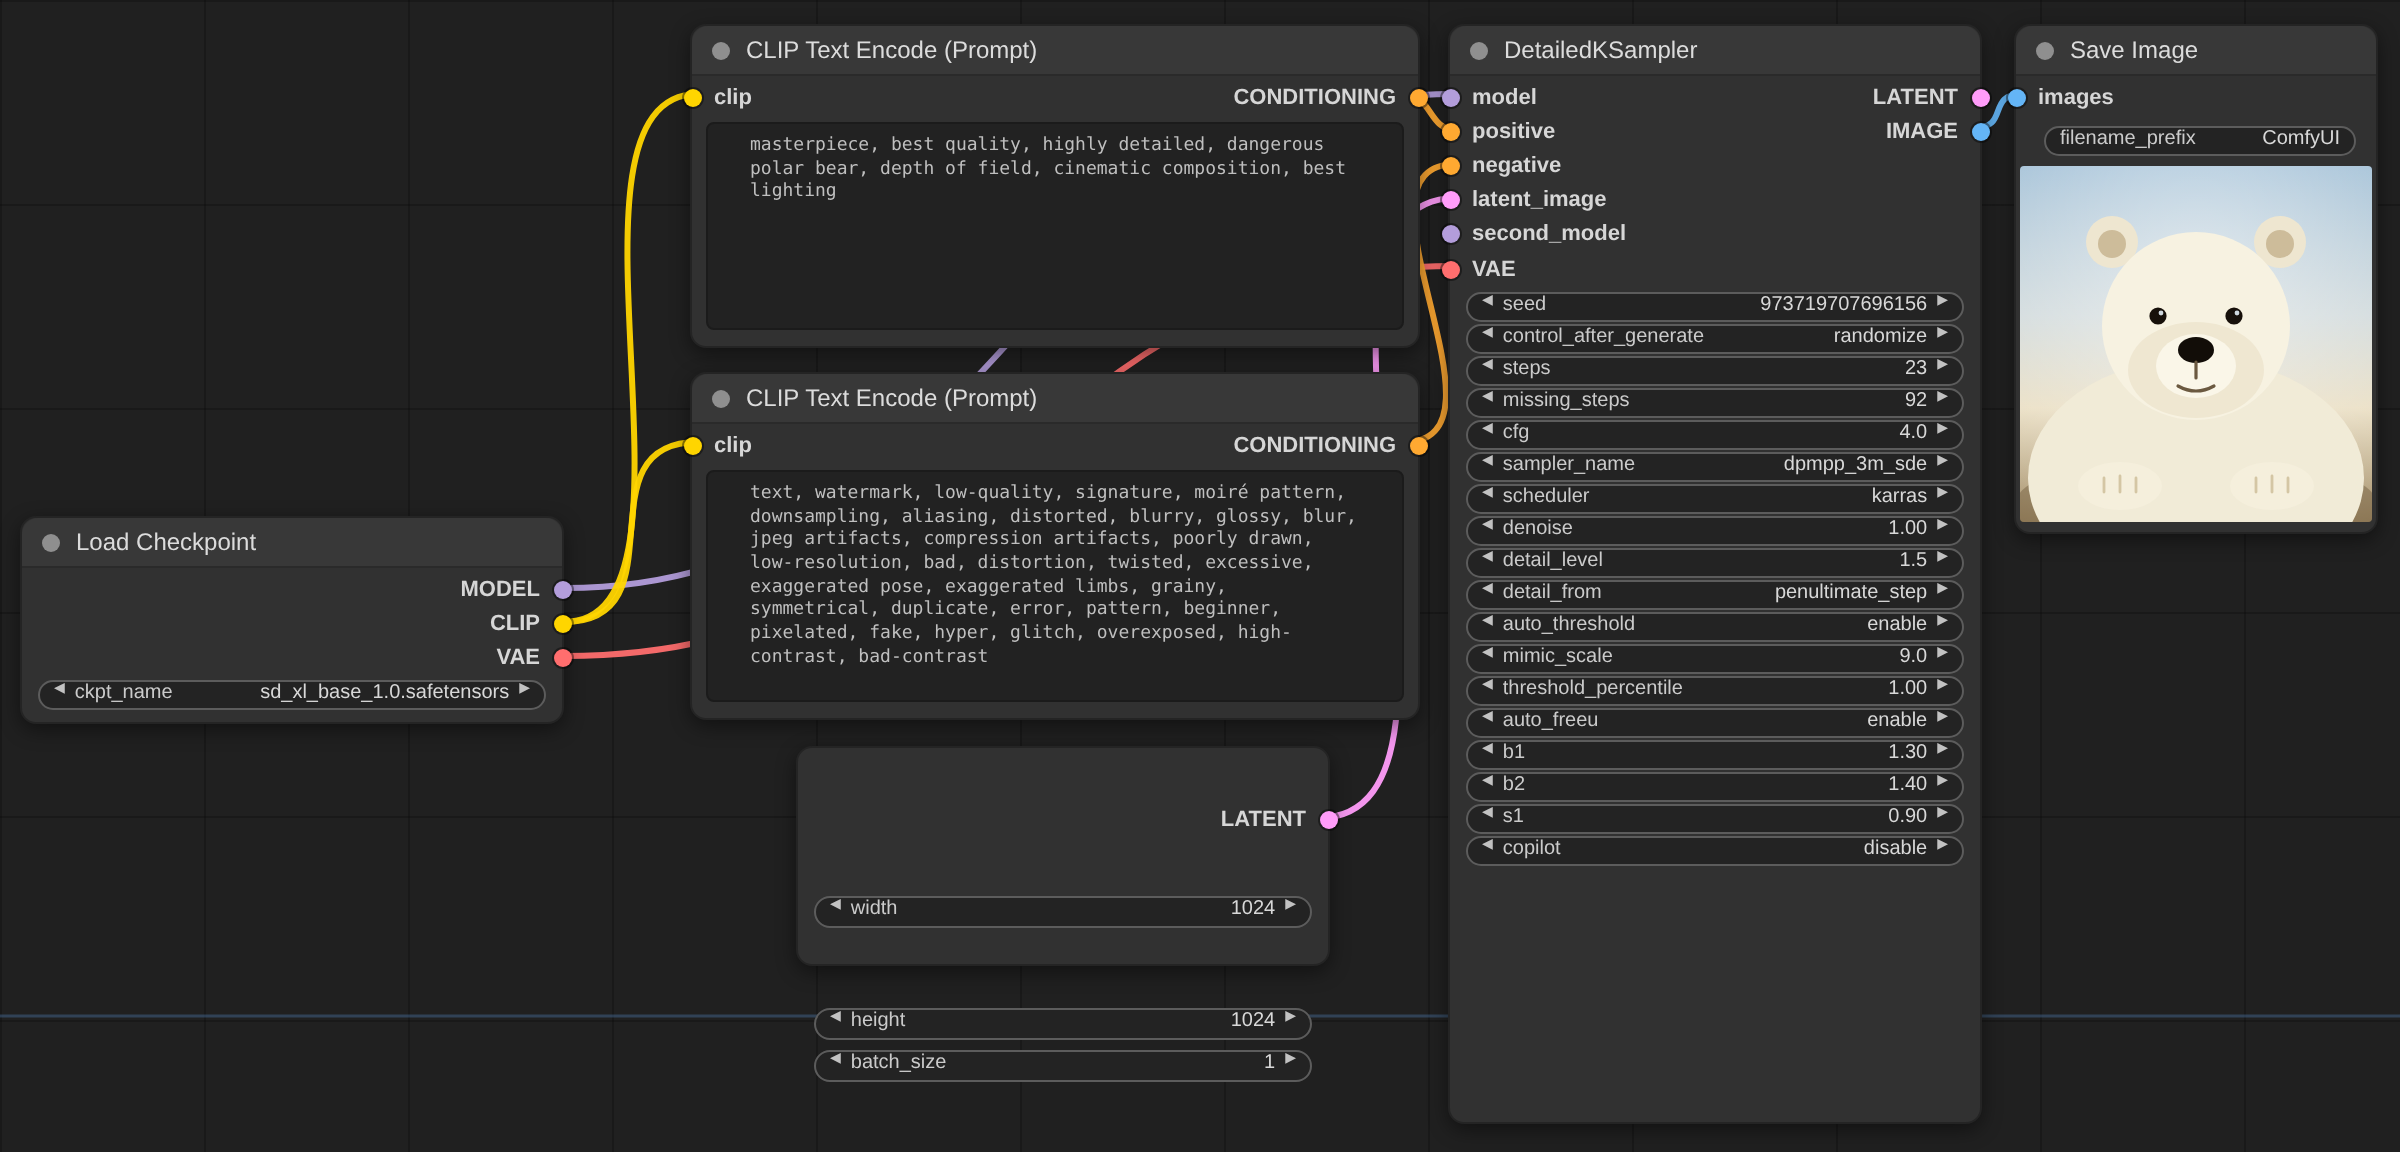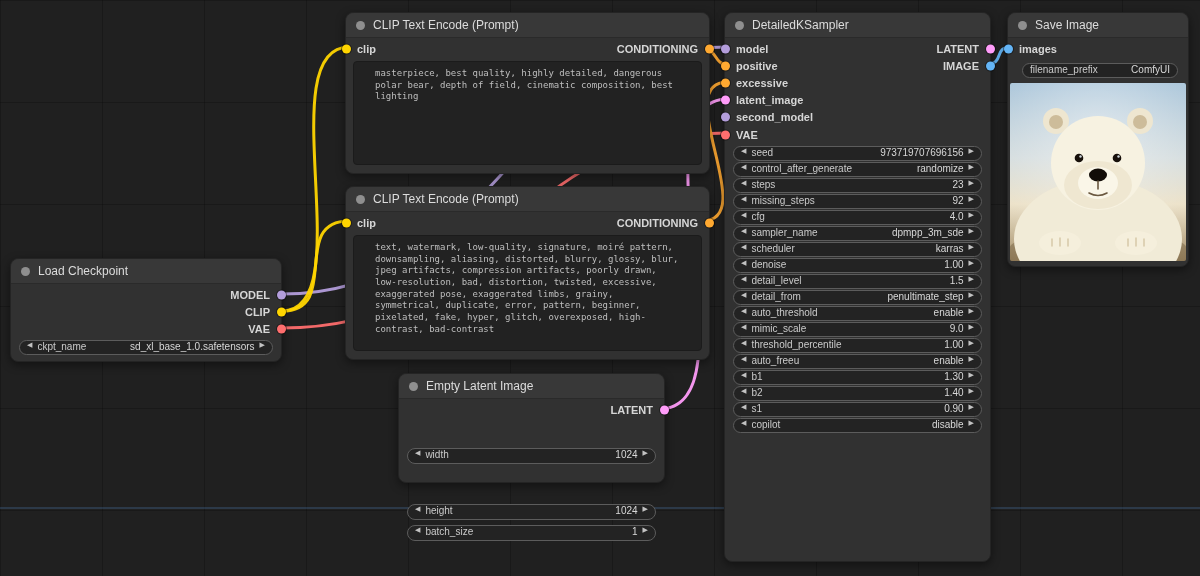--- a/index.html
+++ b/index.html
@@ -127,24 +127,20 @@
       </div>
       <div class="slot out" style="position:absolute;right:0;width:50%;">
         <span class="slabel">CONDITIONING</span>
         <span class="dot" style="background: rgb(255, 169, 49);"></span>
       </div>
     </div>
     <div class="prompt" style="top:48px;height:116px;">text, watermark, low-quality, signature, moiré pattern, downsampling, aliasing, distorted, blurry, glossy, blur, jpeg artifacts, compression artifacts, poorly drawn, low-resolution, bad, distortion, twisted, excessive, exaggerated pose, exaggerated limbs, grainy, symmetrical, duplicate, error, pattern, beginner, pixelated, fake, hyper, glitch, overexposed, high-contrast, bad-contrast</div>
   </div>
 
   <div class="node" style="left:398px;top:373px;width:265px;height:108px;">
-    <div class="node-title">
-      <span class="collapse-dot"></span>
-      <span>Empty Latent Image</span>
-    </div>
     <div class="slots" style="top:27px;">
       <div class="slot out">
         <span class="slabel">LATENT</span>
         <span class="dot" style="background: rgb(255, 156, 249);"></span>
       </div>
     </div>
     <div class="widgets" style="top:46px;gap:5px;">
       <div class="widget" style="height:16px;flex-basis:16px;margin-top:28px;">
         <span class="warr">◀</span>
         <span class="wlabel">width</span>
@@ -175,21 +171,21 @@
       <div class="slot in tall">
         <span class="dot" style="background: rgb(179, 157, 219);"></span>
         <span class="slabel">model</span>
       </div>
       <div class="slot in tall">
         <span class="dot" style="background: rgb(255, 169, 49);"></span>
         <span class="slabel">positive</span>
       </div>
       <div class="slot in tall">
         <span class="dot" style="background: rgb(255, 169, 49);"></span>
-        <span class="slabel">excessive</span>
+        <span class="slabel">negative</span>
       </div>
       <div class="slot in tall">
         <span class="dot" style="background: rgb(255, 156, 249);"></span>
         <span class="slabel">latent_image</span>
       </div>
       <div class="slot in tall">
         <span class="dot" style="background: rgb(179, 157, 219);"></span>
         <span class="slabel">second_model</span>
       </div>
       <div class="slot in tall">

